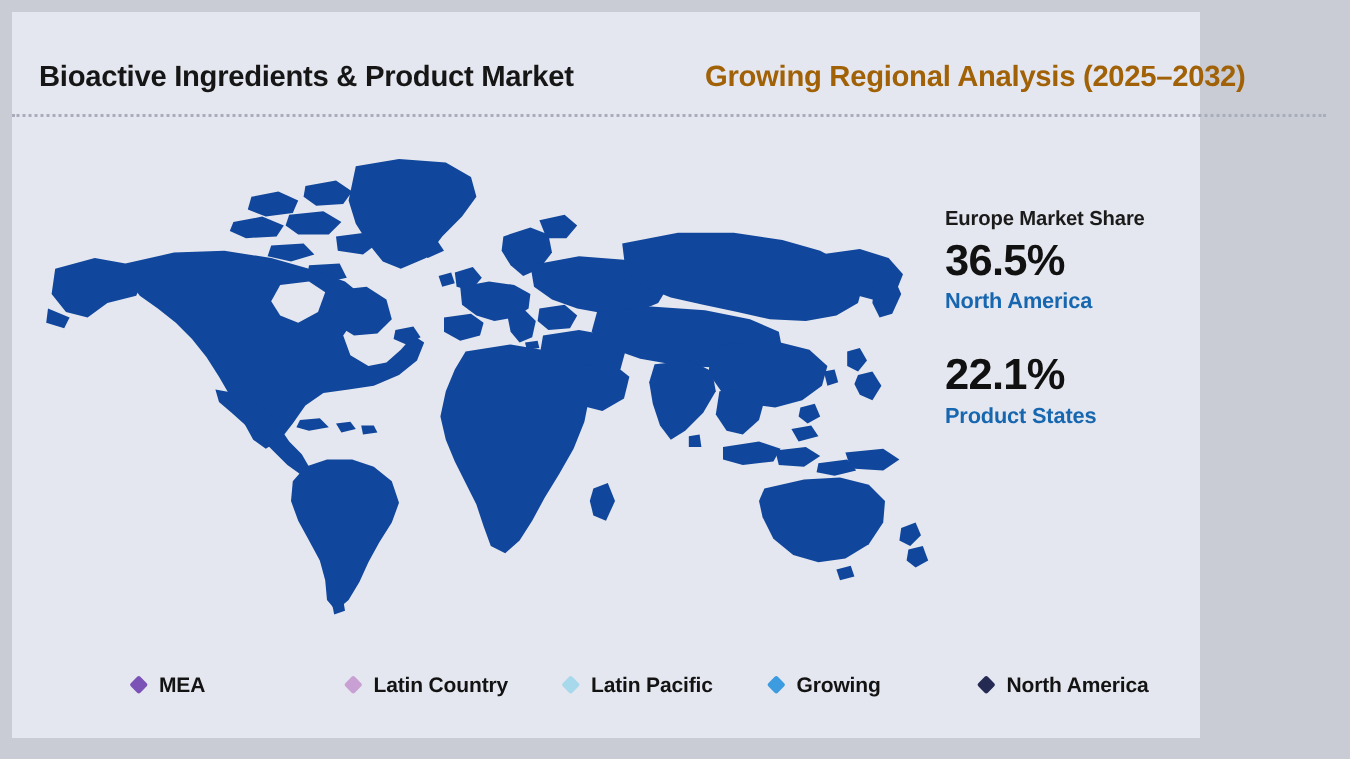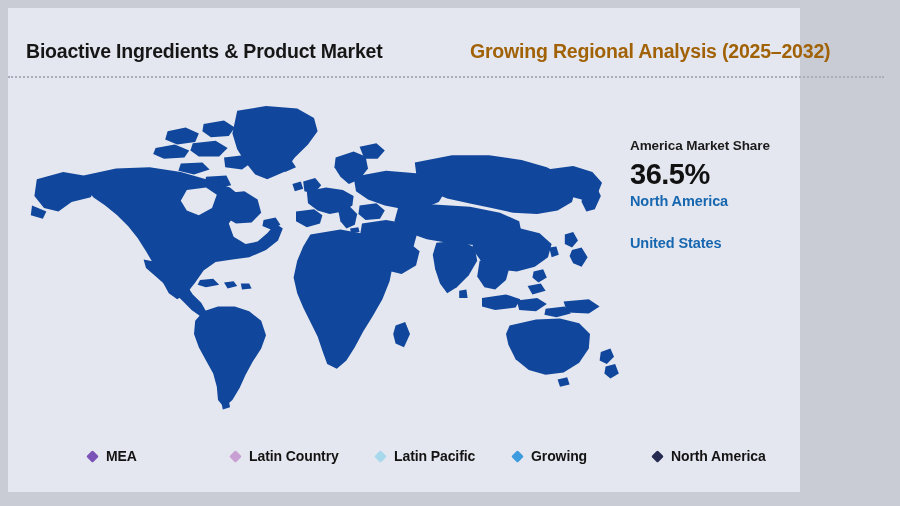--- a/index.html
+++ b/index.html
@@ -271,26 +271,27 @@
 
           <path d="M420 104 L442 100 L450 112 L432 120 L418 114 Z"></path>
 
           <path d="M722 318 L734 316 L736 330 L722 330 Z"></path>
         </g>
       </svg>
     </div>
 
     <div class="stats">
       <div class="stat-block">
-        <div class="stat-label">America Market Share</div>
+        <div class="stat-label">Europe Market Share</div>
         <div class="stat-value">36.5%</div>
         <div class="stat-region">North America</div>
       </div>
       <div class="stat-block">
-        <div class="stat-region">United States</div>
+        <div class="stat-value">22.1%</div>
+        <div class="stat-region">Product States</div>
       </div>
     </div>
 
     <div class="legend">
       <div class="legend-item" style="left:0px;">
         <span class="legend-marker" style="background: rgb(123, 82, 181);"></span>
         <span class="legend-text">MEA</span>
       </div>
       <div class="legend-item" style="left:143px;">
         <span class="legend-marker" style="background: rgb(201, 160, 212);"></span>

